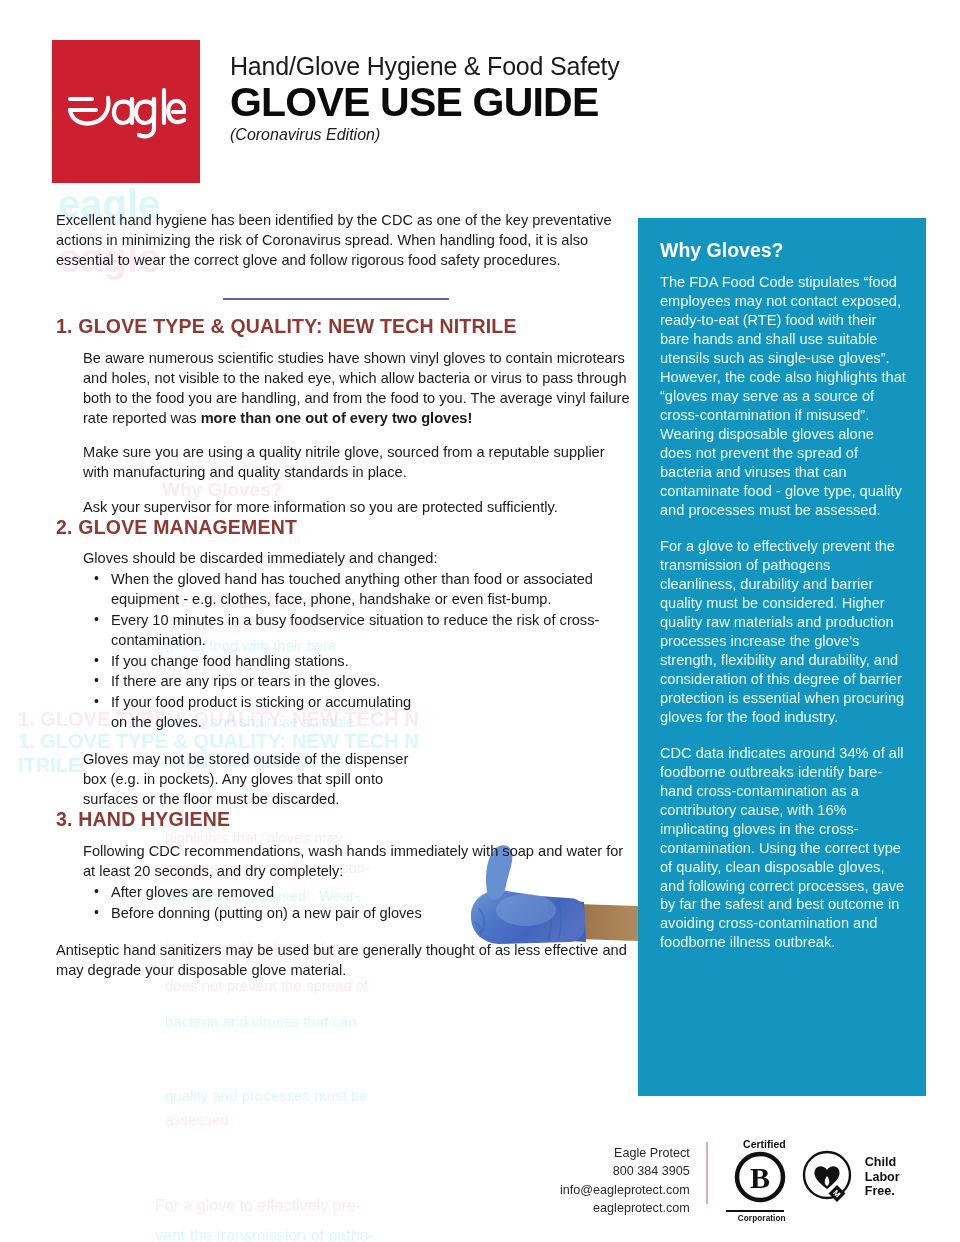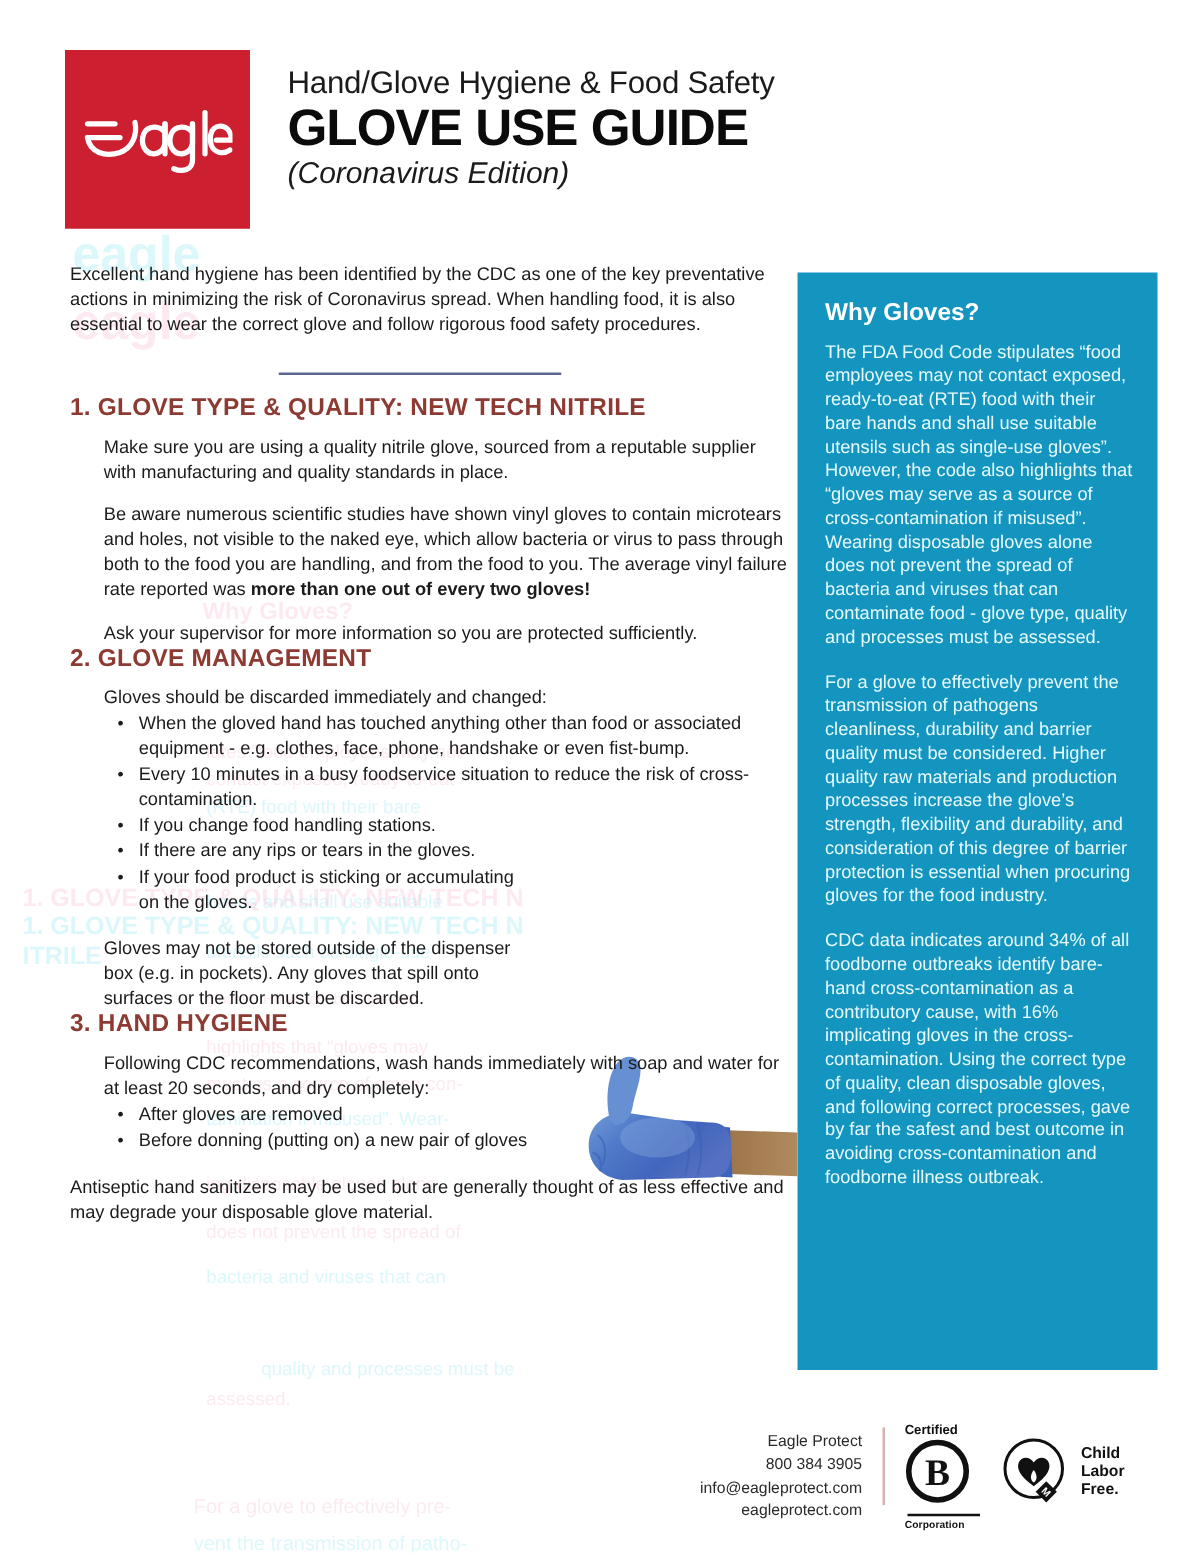--- a/index.html
+++ b/index.html
@@ -39,21 +39,21 @@
   .title-wrap { position:absolute; left:178px; top:12px; width:700px; }
   .subtitle1 {
     font-size:25px; font-weight:400; color:#1b1b1b; letter-spacing:-.2px;
     line-height:1.12; margin:0 0 1px 0;
   }
   .maintitle {
     font-size:41px; font-weight:bold; color:#0b0b0b; letter-spacing:-.8px;
     line-height:1.05; margin:0 0 2px 0;
   }
   .editionline {
-    font-size:24px; font-style:italic; font-weight:400; color:#1b1b1b;
+    font-size:16px; font-style:italic; font-weight:400; color:#1b1b1b;
     line-height:1.1; margin:0;
   }
 
   
   .leftcol { position:absolute; left:56px; top:210px; width:578px; z-index:3; }
 
   .intro { font-size:14.6px; line-height:1.38; color:#1b1b1b; margin:0; }
 
   .rule-wrap { height:46px; position:relative; }
   .rule {
@@ -100,21 +100,21 @@
   .sidebar p:last-child { margin-bottom:0; }
 
   
   .footer { position:absolute; left:560px; top:1138px; width:386px; height:92px; z-index:3;
             display:flex; align-items:flex-start; }
   .contact {
     text-align:right; font-size:12.6px; line-height:1.45; color:#2a2a2a; padding-top:6px;
     white-space:nowrap;
   }
   .vdiv { width:2px; height:62px; background:#d9b0b0; margin:4px 16px 0 16px; }
-  .bcorp { width:62px; text-align:left; padding-top:1px; }
+  .bcorp { width:62px; text-align:right; padding-top:1px; }
   .bcorp .lbl { font-size:10.5px; font-weight:bold; color:#111; line-height:1.1; }
   .bcorp .lbl.small { font-size:8.2px; font-weight:bold; letter-spacing:.1px; margin-top:2px; }
   .bcorp .divline { width:58px; height:2px; background:#111; margin:3px auto 2px auto; }
   .clf { display:flex; align-items:center; margin-left:14px; padding-top:10px; }
   .clf-text { font-size:12.6px; font-weight:bold; color:#111; line-height:1.18; margin-left:7px; }
 </style>
 </head>
 <body>
 
 <div class="page">
@@ -131,21 +131,21 @@
       <div class="ghost cy" style="left: 165px; top: 636px; font-size: 15px; font-weight: 400;">(RTE) food with their bare</div>
       <div class="ghost cy" style="left: 165px; top: 712px; font-size: 15px; font-weight: 400;">hands and shall use suitable</div>
       <div class="ghost cy" style="left: 165px; top: 752px; font-size: 15px; font-weight: 400;">utensils such as single-use</div>
       <div class="ghost mg" style="left: 165px; top: 792px; font-size: 12px; font-weight: 400;">gloves”. However, the code also</div>
       <div class="ghost mg" style="left: 165px; top: 828px; font-size: 15px; font-weight: 400;">highlights that “gloves may</div>
       <div class="ghost mg" style="left: 165px; top: 858px; font-size: 15px; font-weight: 400;">must as a source of cross-con-</div>
       <div class="ghost cy" style="left: 165px; top: 886px; font-size: 15px; font-weight: 400;">tamination if misused”. Wear-</div>
       <div class="ghost mg" style="left: 165px; top: 938px; font-size: 15px; font-weight: 400;">ing disposable gloves alone</div>
       <div class="ghost mg" style="left: 165px; top: 976px; font-size: 15px; font-weight: 400;">does not prevent the spread of</div>
       <div class="ghost cy" style="left: 165px; top: 1012px; font-size: 15px; font-weight: 400;">bacteria and viruses that can</div>
-      <div class="ghost cy" style="left: 165px; top: 1086px; font-size: 15px; font-weight: 400; margin-left: 44px;">quality and processes must be</div>
+      <div class="ghost cy" style="left: 165px; top: 1086px; font-size: 15px; font-weight: 400;">quality and processes must be</div>
       <div class="ghost mg" style="left: 165px; top: 1110px; font-size: 15px; font-weight: 400;">assessed.</div>
       <div class="ghost mg" style="left: 155px; top: 1196px; font-size: 16px; font-weight: 400;">For a glove to effectively pre-</div>
       <div class="ghost cy" style="left: 155px; top: 1226px; font-size: 16px; font-weight: 400;">vent the transmission of patho-</div>
     </div>
 
   <div class="header">
 
     <div class="logo-box">
       <svg width="120" height="56" viewBox="0 0 120 56" aria-hidden="true">
         <g fill="none" stroke="#ffffff" stroke-width="4.2" stroke-linecap="round">
@@ -177,22 +177,22 @@
   <div class="leftcol">
 
     <p class="intro">Excellent hand hygiene has been identified by the CDC as one of the key preventative actions in minimizing the risk of Coronavirus spread. When handling food, it is also essential to wear the correct glove and follow rigorous food safety procedures.</p>
 
     <div class="rule-wrap">
       <div class="rule"></div>
     </div>
 
     <h2 class="sec">1. GLOVE TYPE &amp; QUALITY: NEW TECH NITRILE</h2>
     <div class="body-indent">
+      <p><span>Be aware numerous scientific studies have shown vinyl gloves to contain microtears and holes, not visible to the naked eye, which allow bacteria or virus to pass through both to the food you are handling, and from the food to you. The average vinyl failure rate reported was </span><b>more than one out of every two gloves!</b></p>
       <p>Make sure you are using a quality nitrile glove, sourced from a reputable supplier with manufacturing and quality standards in place.</p>
-      <p><span>Be aware numerous scientific studies have shown vinyl gloves to contain microtears and holes, not visible to the naked eye, which allow bacteria or virus to pass through both to the food you are handling, and from the food to you. The average vinyl failure rate reported was </span><b>more than one out of every two gloves!</b></p>
       <p>Ask your supervisor for more information so you are protected sufficiently.</p>
     </div>
 
     <h2 class="sec sec2">2. GLOVE MANAGEMENT</h2>
     <div class="body-indent">
       <p style="margin-bottom:2px">Gloves should be discarded immediately and changed:</p>
     </div>
     <ul class="bullets">
       <li>When the gloved hand has touched anything other than food or associated equipment - e.g. clothes, face, phone, handshake or even fist-bump.</li>
       <li>Every 10 minutes in a busy foodservice situation to reduce the risk of cross-contamination.</li>

